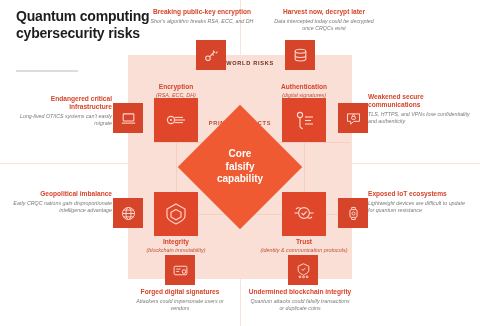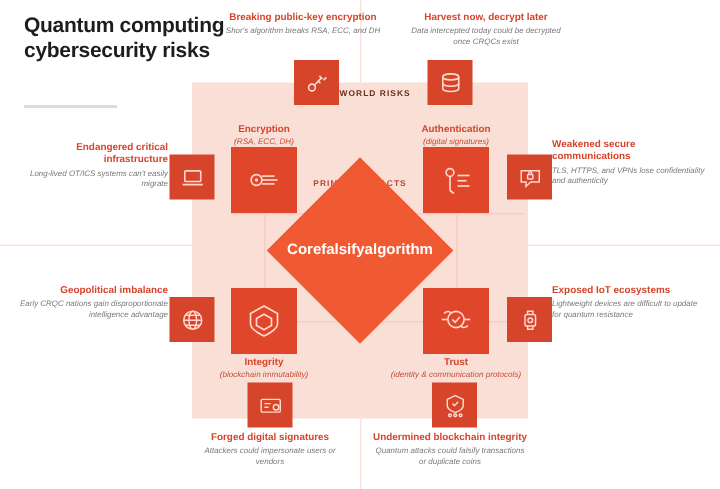--- a/index.html
+++ b/index.html
@@ -43,21 +43,21 @@
   
   .inner-line{position:absolute;background:#f6cec2;}
 
   
   .diamond{
     position:absolute;left:196px;top:123px;width:88px;height:88px;
     background:#ef5a32;transform:rotate(45deg);
   }
   .diamond-label{
     position:absolute;left:196px;top:123px;width:88px;height:88px;
-    display:flex;flex-direction:row;align-items:center;justify-content:center;
+    display:flex;flex-direction:column;align-items:center;justify-content:center;
     color:#ffffff;font-weight:bold;font-size:10px;line-height:12.5px;text-align:center;
     pointer-events:none;
   }
 
   
   .tile{
     position:absolute;width:44px;height:44px;background:#e0472a;
     display:flex;align-items:center;justify-content:center;
   }
   .tile.tl{left:154px;top:98px;}
@@ -124,21 +124,21 @@
   <div class="inner-line" style="left:176px;top:98px;width:1px;height:138px;"></div>
   <div class="inner-line" style="left:304px;top:98px;width:1px;height:138px;"></div>
 
   <div class="band-top">REAL WORLD RISKS</div>
   <div class="band-mid">PRIMARY IMPACTS</div>
 
   <div class="diamond"></div>
   <div class="diamond-label">
     <span>Core</span>
     <span>falsify</span>
-    <span>algorithm</span>
+    <span>capability</span>
   </div>
 
   <div class="tile tl">
     <span>
       <svg width="24" height="24" viewBox="0 0 24 24" fill="none" stroke="#ffd9cd" stroke-width="1.1">
         <circle cx="7" cy="12" r="3.6"></circle>
           <circle cx="7" cy="12" r="1.1" fill="#ffd9cd" stroke="none"></circle>
         <path d="M10.6 12 H21"></path>
           <path d="M10.6 14.6 H19"></path>
           <path d="M10.6 9.4 H19"></path>

